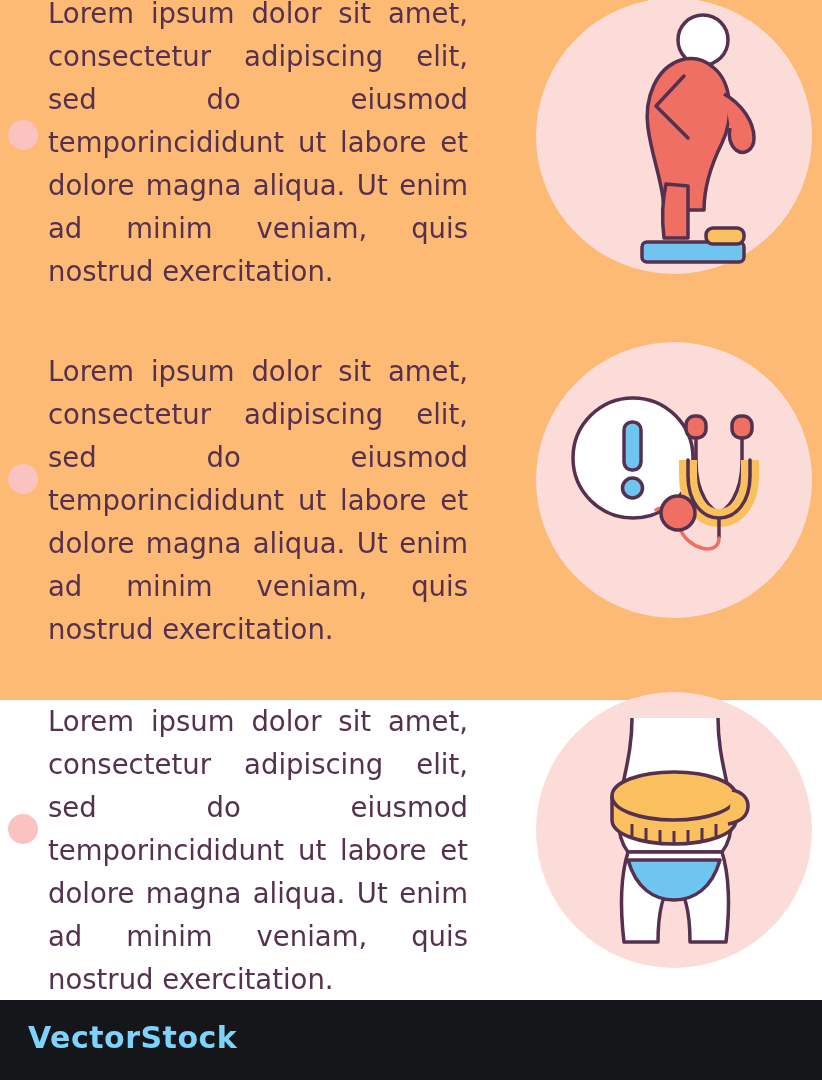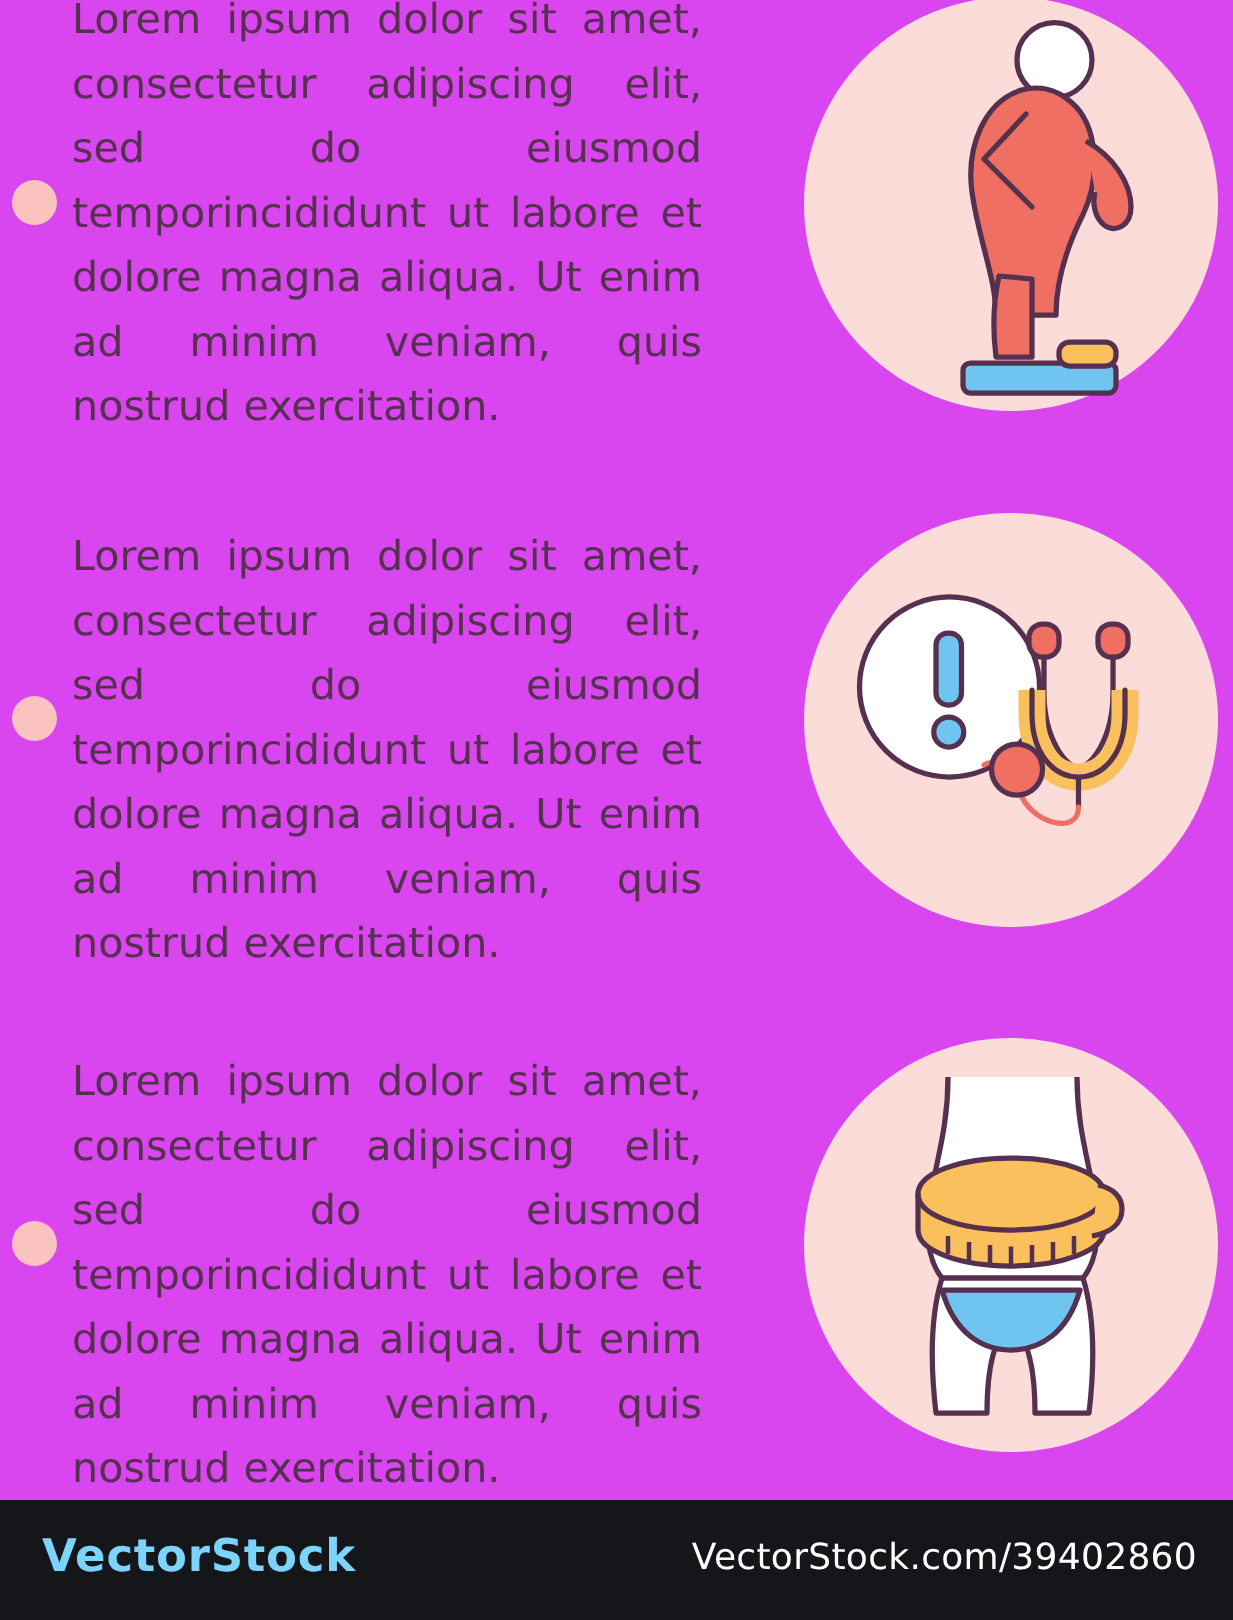--- a/index.html
+++ b/index.html
@@ -13,22 +13,22 @@
     height: 1080px;
     position: relative;
     font-family: "DejaVu Sans", sans-serif;
     overflow: hidden;
   }
 
   .page {
     position: absolute;
     left: 0; top: 0;
     width: 822px;
-    height: 1000px;
-    background: #d946ef;
+    height: 700px;
+    background: #fdba74;
   }
 
   .row {
     position: absolute;
     left: 0;
     width: 822px;
     height: 300px;
   }
   .row-1 { top: -8px; }
   .row-2 { top: 336px; }
@@ -191,14 +191,13 @@
 
         <path d="M196 98 C206 100 212 106 212 114 C212 124 204 130 192 132" fill="#fac05e" stroke="#55314f" stroke-width="3.5" stroke-linejoin="round"></path>
       </svg>
     </div>
   </div>
 
 </div>
 
 <div class="footer">
   <div class="brand">VectorStock</div>
-  <div class="credit">VectorStock.com/39402860</div>
 </div>
 
 </body></html>

